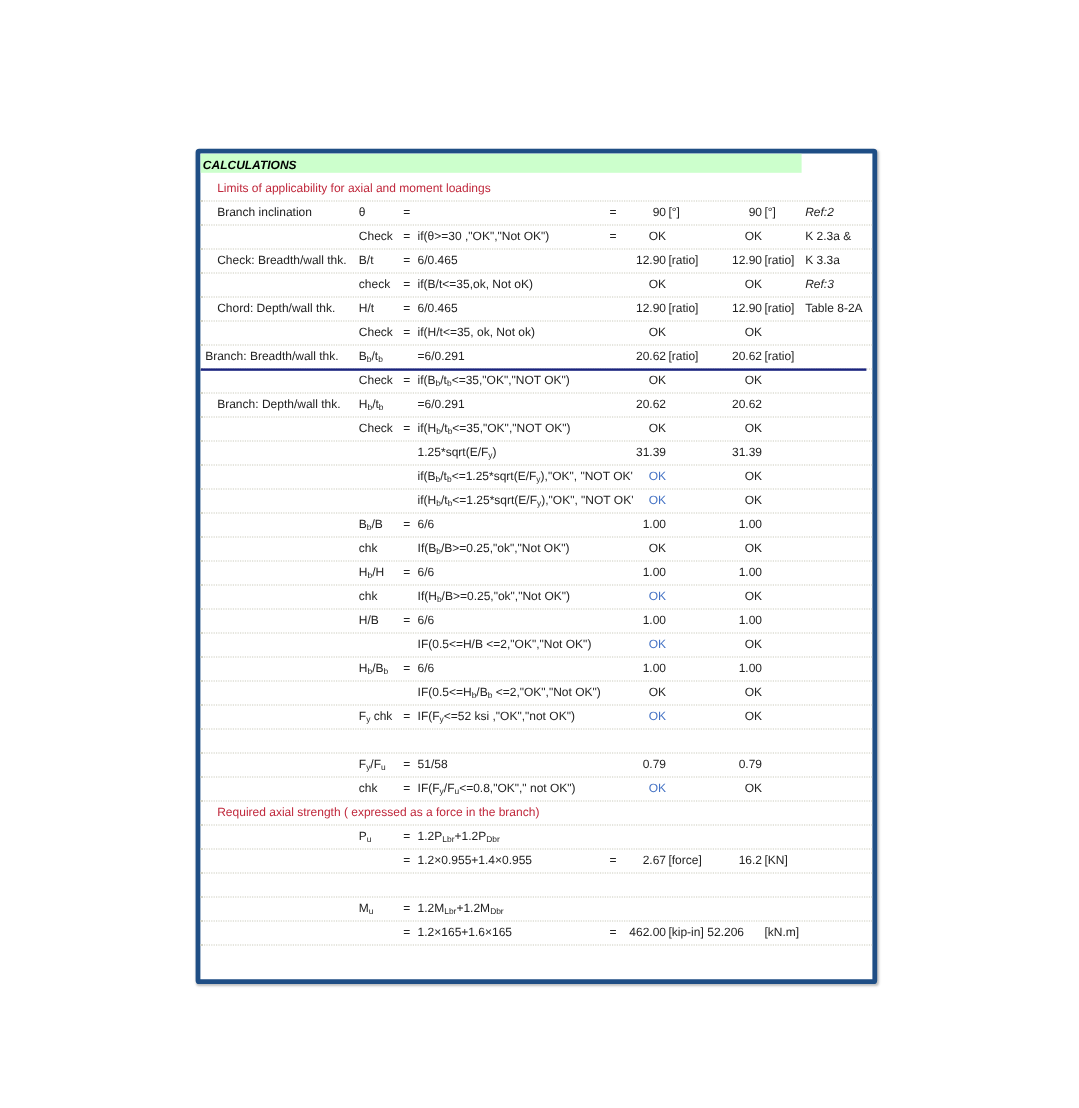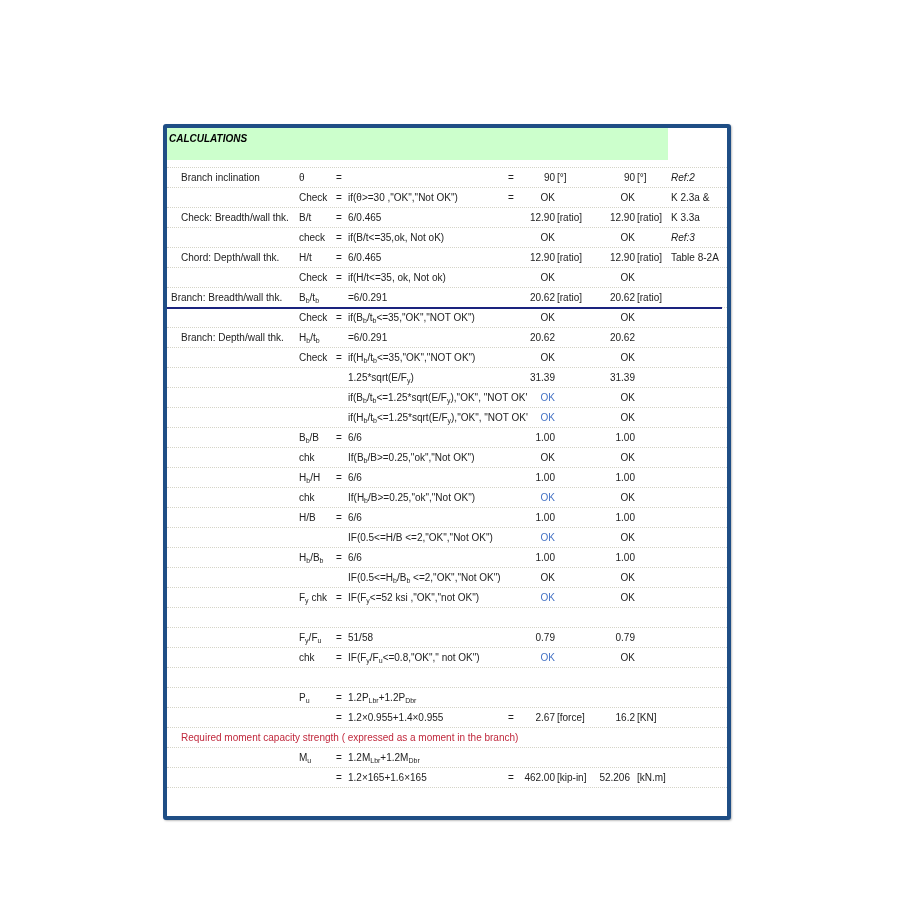--- a/index.html
+++ b/index.html
@@ -4,21 +4,21 @@
 <style>
   html, body { margin:0; padding:0; background:#ffffff; }
   body { width:899px; height:923px; position:relative; font-family:"Liberation Sans", sans-serif; }
   .frame {
     position:absolute; left:163px; top:124px; width:560px; height:688px;
     border:4px solid #1f4e85; border-radius:3px; background:#fff; overflow:hidden;
     box-shadow: 1px 1px 2px rgba(0,0,0,0.25);
   }
   .sheet { position:absolute; left:0; top:0; width:560px; }
   .hdr {
-    position:absolute; left:0; top:0; width:501px; height:32px; background:#ccffcc;
+    position:absolute; left:0; top:0; width:501px; height:16px; background:#ccffcc;
     font-weight:bold; font-style:italic; font-size:10px; line-height:22px; padding-left:2px; box-sizing:border-box;
     color:#000;
   }
   .row { position:absolute; left:0; width:560px; height:20px; font-size:10px; line-height:20px; color:#222; }
   .row .gl { position:absolute; left:0; right:0; bottom:0; border-bottom:1px dotted #d4d4c8; }
   .cell { position:absolute; top:0; height:20px; white-space:nowrap; overflow:visible; }
   .red { color:#c0283c; }
   .blue { color:#4472c4; }
   .vline { position:absolute; top:20px; bottom:0; border-left:1px solid #e2e2da; }
   .vline.dark { border-left:1px solid #555; }
@@ -43,20 +43,21 @@
     <div class="vline" style="left:388px"></div>
     <div class="vline" style="left:415px"></div>
     <div class="vline" style="left:430px"></div>
     <div class="vline" style="left:469px"></div>
     <div class="vline dark" style="left:501px;top:0"></div>
     <div class="vline navy" style="left:554px;top:0"></div>
 
     <div id="rows">
         <div class="row" style="top:20px">
           <div class="gl"></div>
+          <span class="cell red" style="left:14px">Limits of applicability for axial and moment loadings</span>
         </div>
         <div class="row" style="top: 40px;">
           <div class="gl"></div>
       <span class="cell" style="left:14px">Branch inclination</span>
       <span class="cell sym" style="left:132px">θ</span>
       <span class="cell" style="left:169px">=</span>
       <span class="cell frm" style="left:181px"></span>
       <span class="cell" style="left:341px">=</span>
       <span class="cell r v1 " style="left:352px;width:36px">90</span>
       <span class="cell" style="left:390px">[°]</span>
@@ -372,20 +373,21 @@
       <span class="cell frm" style="left:181px">IF(F<sub>y</sub>/F<sub>u</sub>&lt;=0.8,"OK"," not OK")</span>
       <span class="cell" style="left:341px"></span>
       <span class="cell r v1 blue" style="left:352px;width:36px">OK</span>
       <span class="cell" style="left:390px"></span>
       <span class="cell r" style="left:430px;width:38px">OK</span>
       <span class="cell" style="left:470px"></span>
       <span class="cell " style="left:504px"></span>
         </div>
         <div class="row" style="top:540px">
           <div class="gl"></div>
+          <span class="cell red" style="left:14px">Required axial strength ( expressed as a force in the branch)</span>
         </div>
         <div class="row" style="top: 560px;">
           <div class="gl"></div>
       <span class="cell" style="left:14px"></span>
       <span class="cell sym" style="left:132px">P<sub>u</sub></span>
       <span class="cell" style="left:169px">=</span>
       <span class="cell frm" style="left:181px">1.2P<sub>Lbr</sub>+1.2P<sub>Dbr</sub></span>
       <span class="cell" style="left:341px"></span>
       <span class="cell r v1 " style="left:352px;width:36px"></span>
       <span class="cell" style="left:390px"></span>
@@ -401,21 +403,20 @@
       <span class="cell frm" style="left:181px">1.2×0.955+1.4×0.955</span>
       <span class="cell" style="left:341px">=</span>
       <span class="cell r v1 " style="left:352px;width:36px">2.67</span>
       <span class="cell" style="left:390px">[force]</span>
       <span class="cell r" style="left:430px;width:38px">16.2</span>
       <span class="cell" style="left:470px">[KN]</span>
       <span class="cell " style="left:504px"></span>
         </div>
         <div class="row" style="top:600px">
           <div class="gl"></div>
-          <span class="cell red" style="left:14px">Required moment capacity strength ( expressed as a moment in the branch)</span>
         </div>
         <div class="row" style="top: 620px;">
           <div class="gl"></div>
       <span class="cell" style="left:14px"></span>
       <span class="cell sym" style="left:132px">M<sub>u</sub></span>
       <span class="cell" style="left:169px">=</span>
       <span class="cell frm" style="left:181px">1.2M<sub>Lbr</sub>+1.2M<sub>Dbr</sub></span>
       <span class="cell" style="left:341px"></span>
       <span class="cell r v1 " style="left:352px;width:36px"></span>
       <span class="cell" style="left:390px"></span>
@@ -425,19 +426,19 @@
         </div>
         <div class="row" style="top: 640px;">
           <div class="gl"></div>
       <span class="cell" style="left:14px"></span>
       <span class="cell sym" style="left:132px"></span>
       <span class="cell" style="left:169px">=</span>
       <span class="cell frm" style="left:181px">1.2×165+1.6×165</span>
       <span class="cell" style="left:341px">=</span>
       <span class="cell r v1 " style="left:352px;width:36px">462.00</span>
       <span class="cell" style="left:390px">[kip-in]</span>
-      <span class="cell r" style="left:425px;width:38px">52.206</span>
+      <span class="cell r" style="left:415px;width:38px">52.206</span>
       <span class="cell" style="left:470px">[kN.m]</span>
       <span class="cell " style="left:504px"></span>
         </div>
       </div>
   </div>
 </div>
 
 </body></html>

